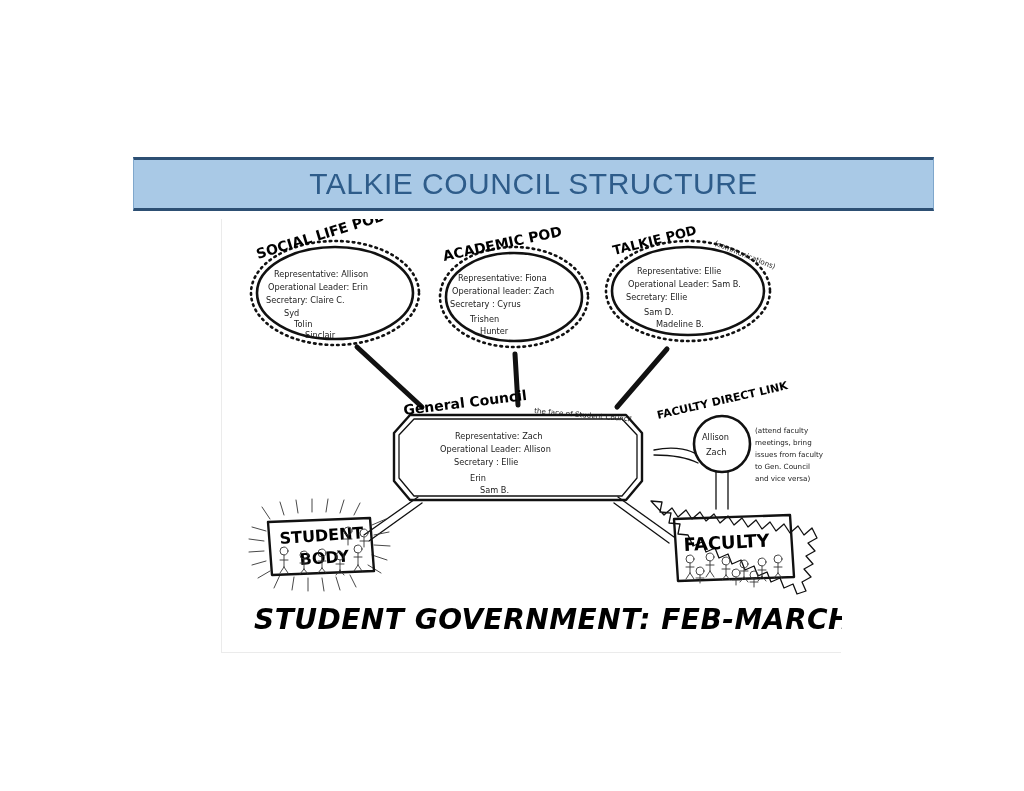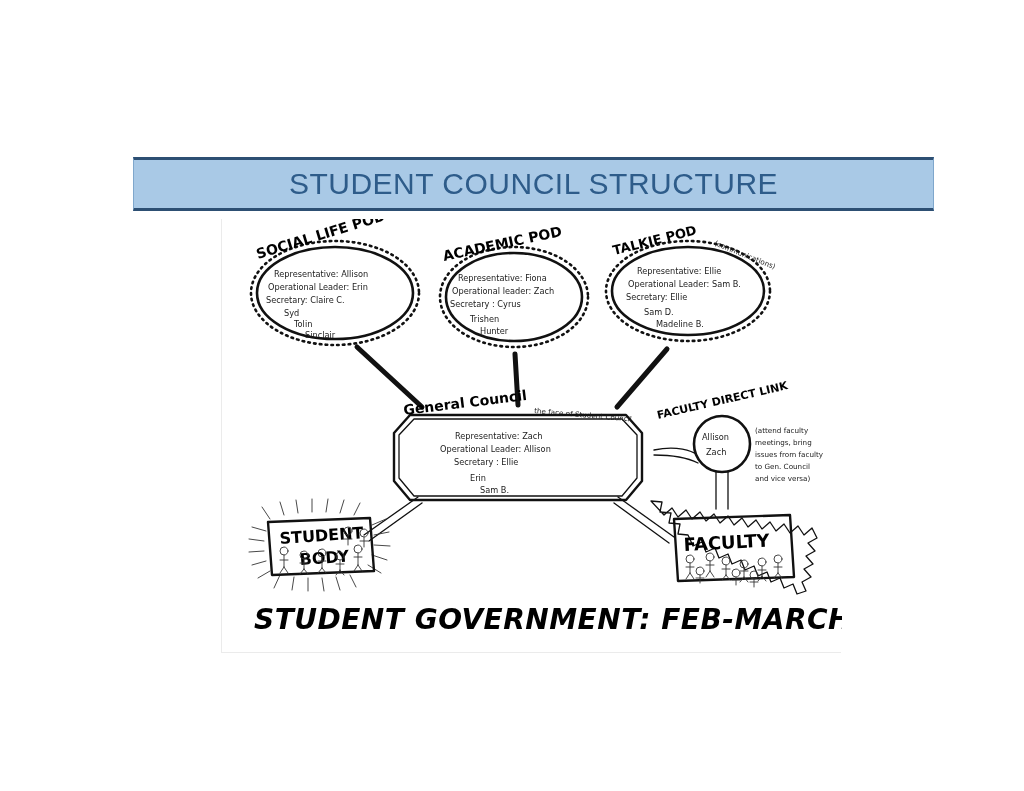--- a/index.html
+++ b/index.html
@@ -67,21 +67,21 @@
   .ink-mid   { fill: none; stroke: #111111; stroke-width: 2.4; stroke-linejoin: round; stroke-linecap: round; }
   .ink-thin  { fill: none; stroke: #111111; stroke-width: 1.3; stroke-linejoin: round; stroke-linecap: round; }
   .ink-hair  { fill: none; stroke: #333333; stroke-width: 0.9; stroke-linecap: round; }
   .ellipse-ink { fill: #ffffff; stroke: #111111; stroke-width: 2.6; }
   .dotline { fill: none; stroke: #111111; stroke-width: 2.6; stroke-dasharray: 1.6 4.2; stroke-linecap: round; }
 </style>
 </head>
 <body>
 
 <div id="title-bar">
-  <div id="title-text">STUDENT COUNCIL STRUCTURE</div>
+  <div id="title-text">TALKIE COUNCIL STRUCTURE</div>
 </div>
 
 <div id="photo">
   <svg id="diagram-svg" viewBox="0 0 620 434" xmlns="http://www.w3.org/2000/svg">
 
     <g>
       <path class="ink-thick" d="M135,128 L200,188"></path>
       <path class="ink-thick" d="M293,135 L296,186"></path>
       <path class="ink-thick" d="M445,130 L395,188"></path>
     </g>

